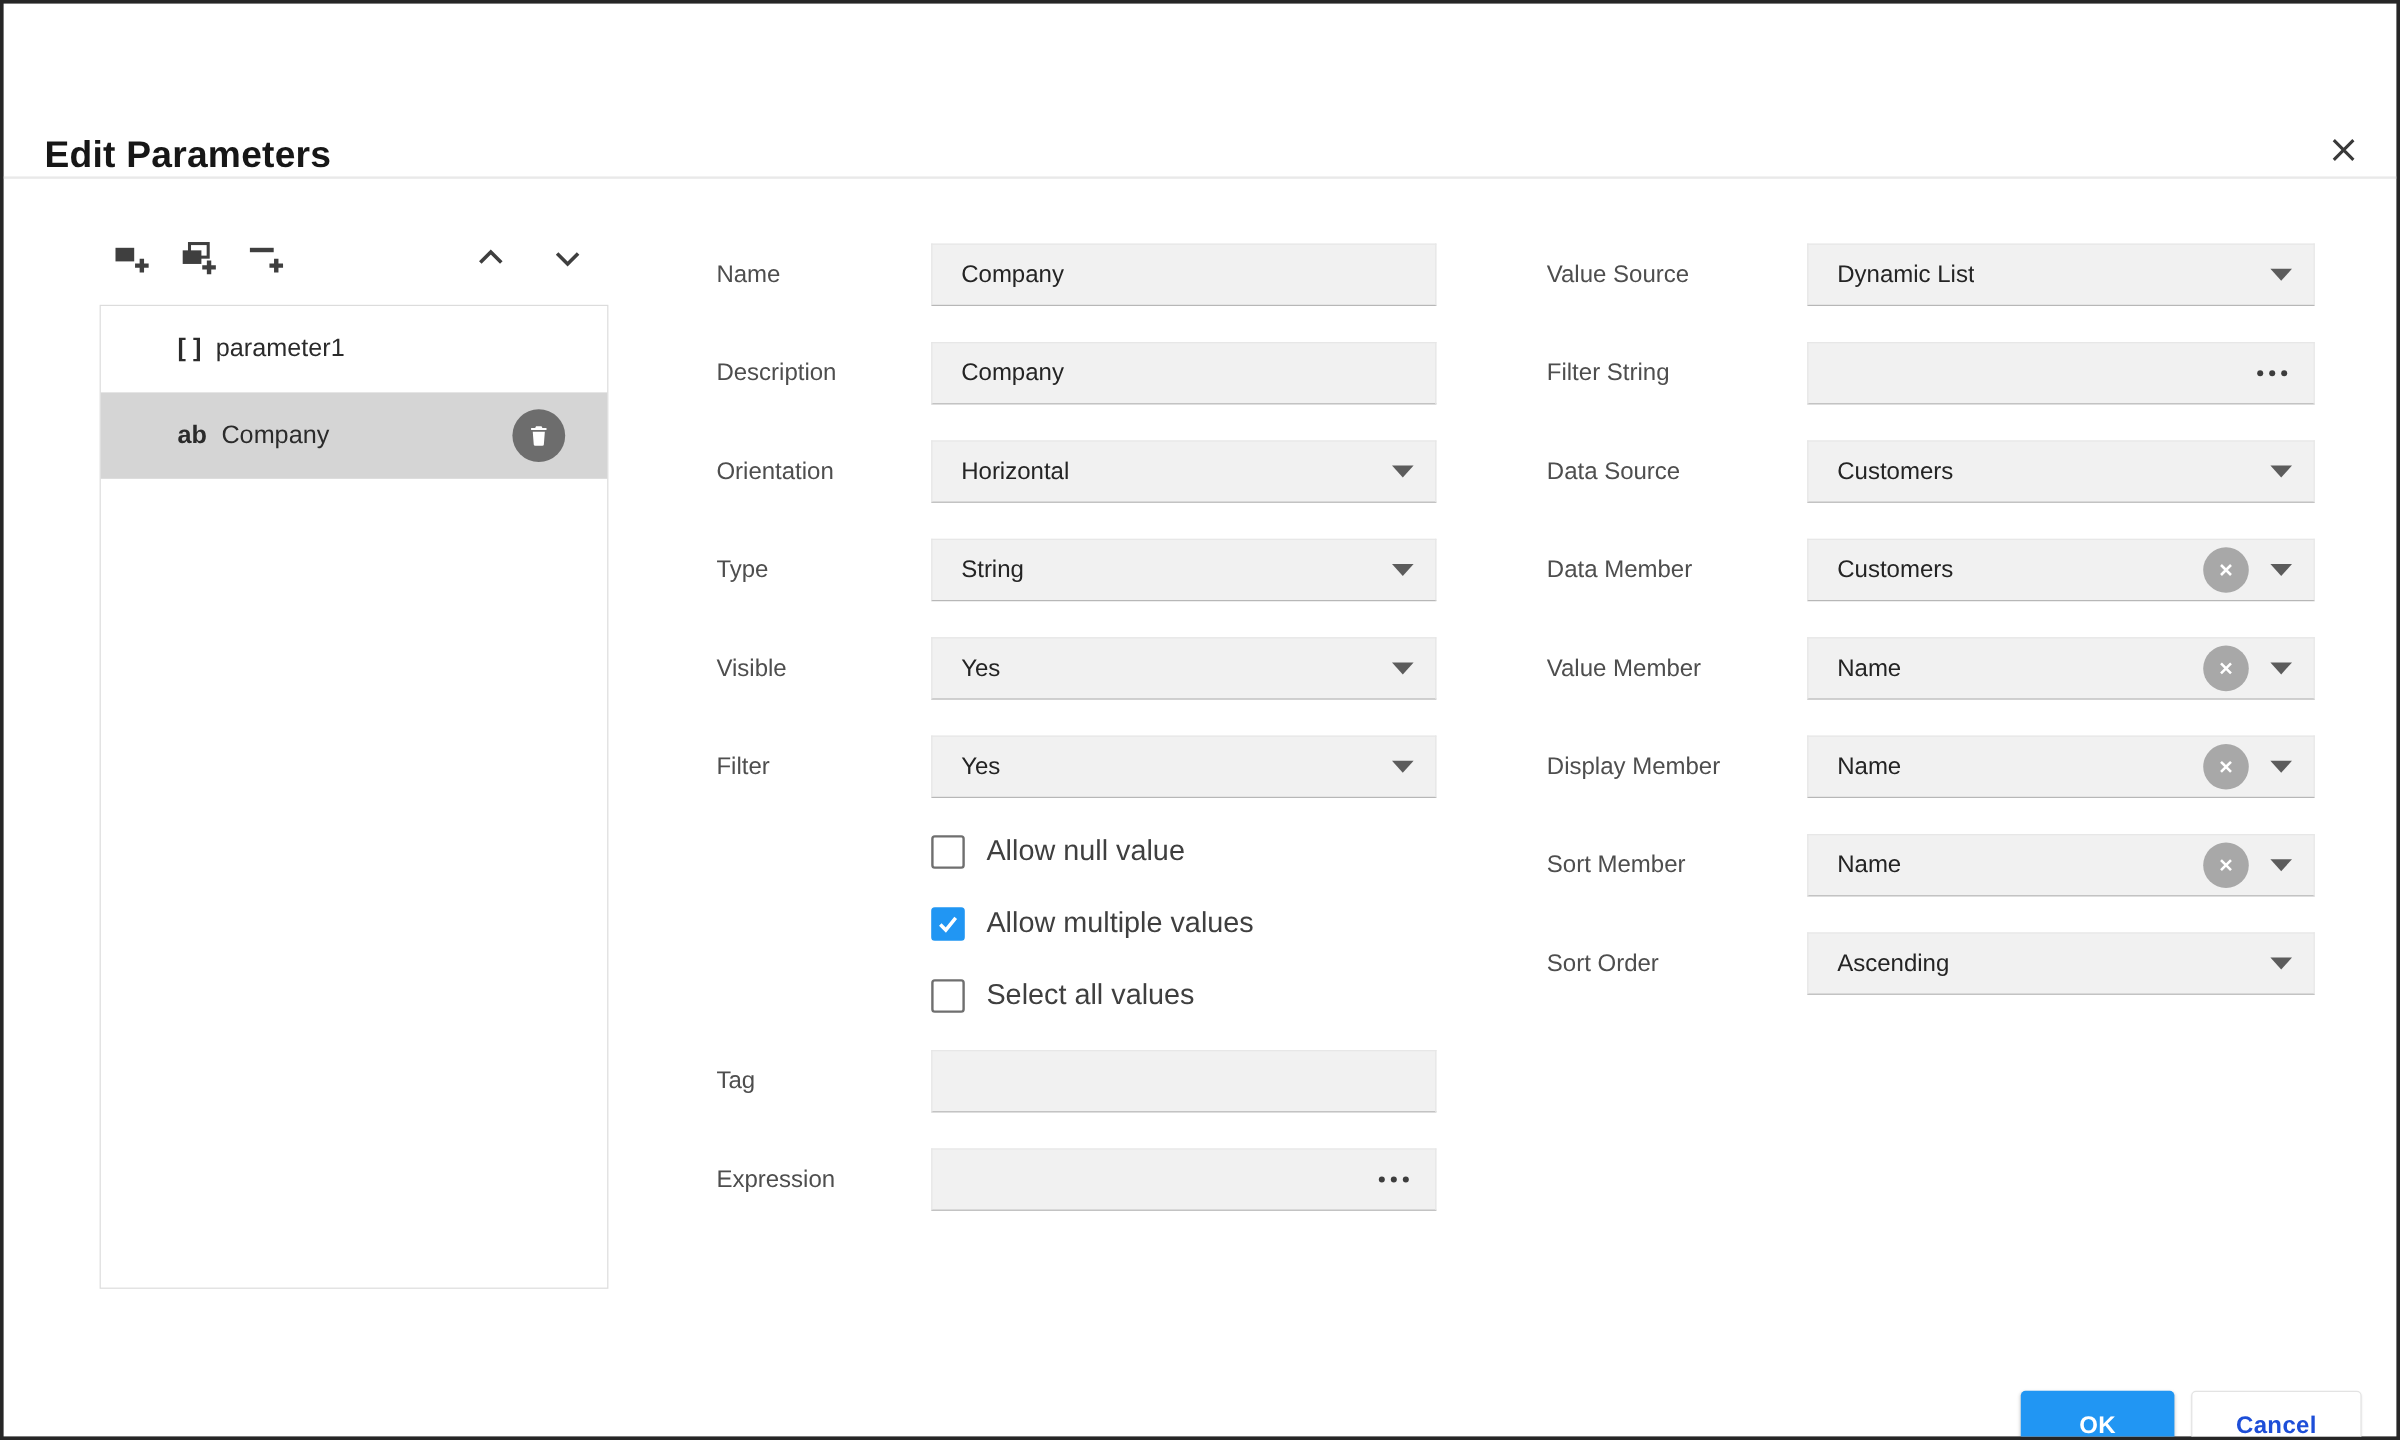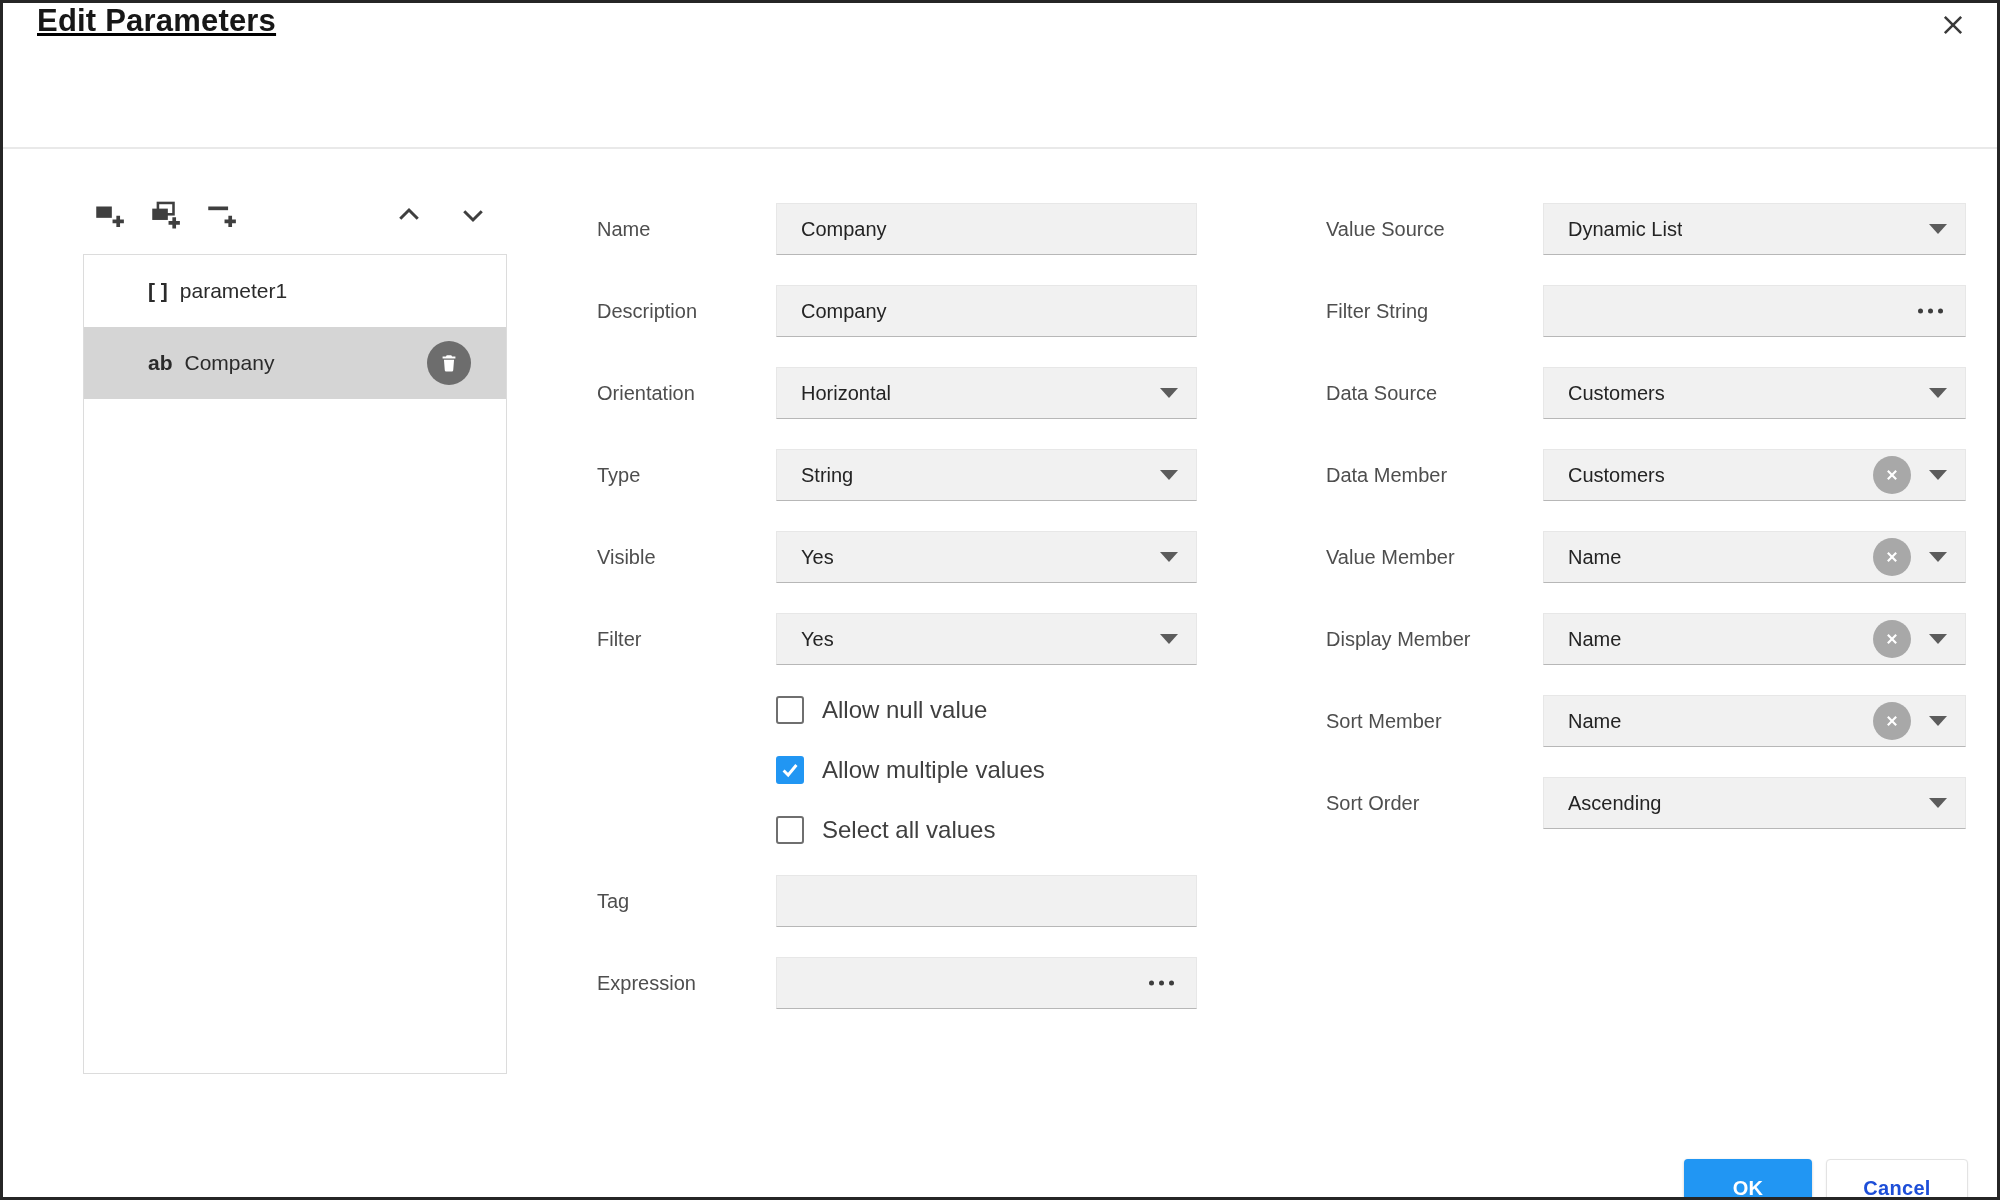--- a/index.html
+++ b/index.html
@@ -1,21 +1,21 @@
 <!DOCTYPE html>
 <html><head>
 <meta charset="utf-8">
 <style>
   * { box-sizing: border-box; margin: 0; padding: 0; font-family: "Liberation Sans", "DejaVu Sans", sans-serif; }
   html, body { width: 2000px; height: 1200px; background: #ffffff; }
 
   .dialog { position: relative; width: 2000px; height: 1200px; background: #fff; border: 3px solid #262626; overflow: hidden; }
 
   
-  .header { height: 146px; border-bottom: 2px solid #e9e9e9; display: flex; align-items: flex-start; padding: 0 22px 0 34px; text-decoration: underline; }
+  .header { height: 146px; border-bottom: 2px solid #e9e9e9; display: flex; align-items: flex-end; padding: 0 22px 0 34px; }
   .title { font-size: 31px; font-weight: 700; color: #171717; letter-spacing: 0.2px; }
   .close-btn { margin-left: auto; width: 44px; height: 44px; background: none; border: none; cursor: pointer; display: flex; align-items: center; justify-content: center; }
 
   
   .left-panel { position: absolute; left: 80px; top: 190px; width: 424px; }
   .list-toolbar { display: flex; align-items: center; height: 44px; margin-bottom: 17px; padding: 0 0 0 6px; }
   .tool-btn { width: 40px; height: 40px; background: none; border: none; cursor: pointer; display: flex; align-items: center; justify-content: center; margin-right: 16px; }
   .move-group { margin-left: auto; display: flex; gap: 24px; margin-right: 14px; }
   .move-group .tool-btn { margin-right: 0; }
   .param-list { border: 1px solid #dcdcdc; height: 820px; background: #fff; }
@@ -24,21 +24,21 @@
   .list-item.checked { background: #d5d5d5; }
   .delete-btn { position: absolute; right: 35px; top: 50%; transform: translateY(-50%); width: 44px; height: 44px; border-radius: 50%; background: #6d6d6d; border: none; cursor: pointer; display: flex; align-items: center; justify-content: center; }
 
   
   .form { position: absolute; top: 201px; }
   .form-left { left: 594px; }
   .form-right { left: 1286px; }
   .row { display: flex; align-items: center; height: 50px; margin-bottom: 32px; }
   .label { font-size: 20px; color: #4e4e4e; flex: none; }
   .form-left .label { width: 179px; }
-  .form-right .label { width: 217px; margin-left: 37px; }
+  .form-right .label { width: 217px; }
 
   .field { position: relative; width: 421px; height: 52px; background: #f1f1f1; border: 1px solid #e7e7e7; border-bottom: 1px solid #b7b7b7; display: flex; align-items: center; padding: 0 24px; font-size: 20px; color: #242424; }
   .form-right .field { width: 423px; }
   input.field { outline: none; }
   .field.select { cursor: pointer; padding-right: 44px; }
   .field .value { overflow: hidden; white-space: nowrap; }
   .caret { position: absolute; right: 18px; top: 50%; transform: translateY(-50%); width: 0; height: 0; border-left: 9px solid transparent; border-right: 9px solid transparent; border-top: 10px solid #5c5c5c; }
   .clear-btn { position: absolute; right: 54px; top: 50%; transform: translateY(-50%); width: 38px; height: 38px; border-radius: 50%; background: #a8a8a8; border: none; cursor: pointer; display: flex; align-items: center; justify-content: center; padding: 0; }
   .dots { position: absolute; right: 22px; top: 50%; transform: translateY(-50%); display: flex; gap: 5px; cursor: pointer; }
   .dots i { width: 5px; height: 5px; border-radius: 50%; background: #3d3d3d; display: block; }

